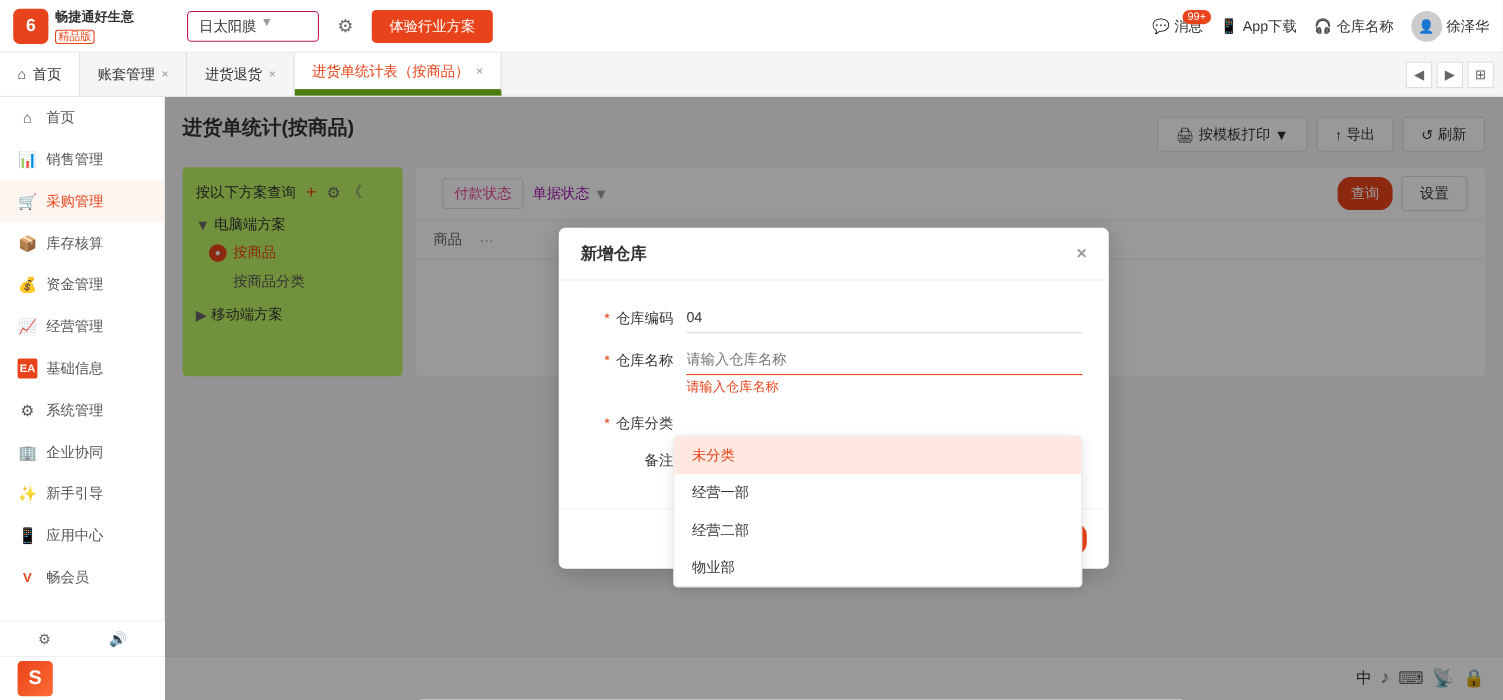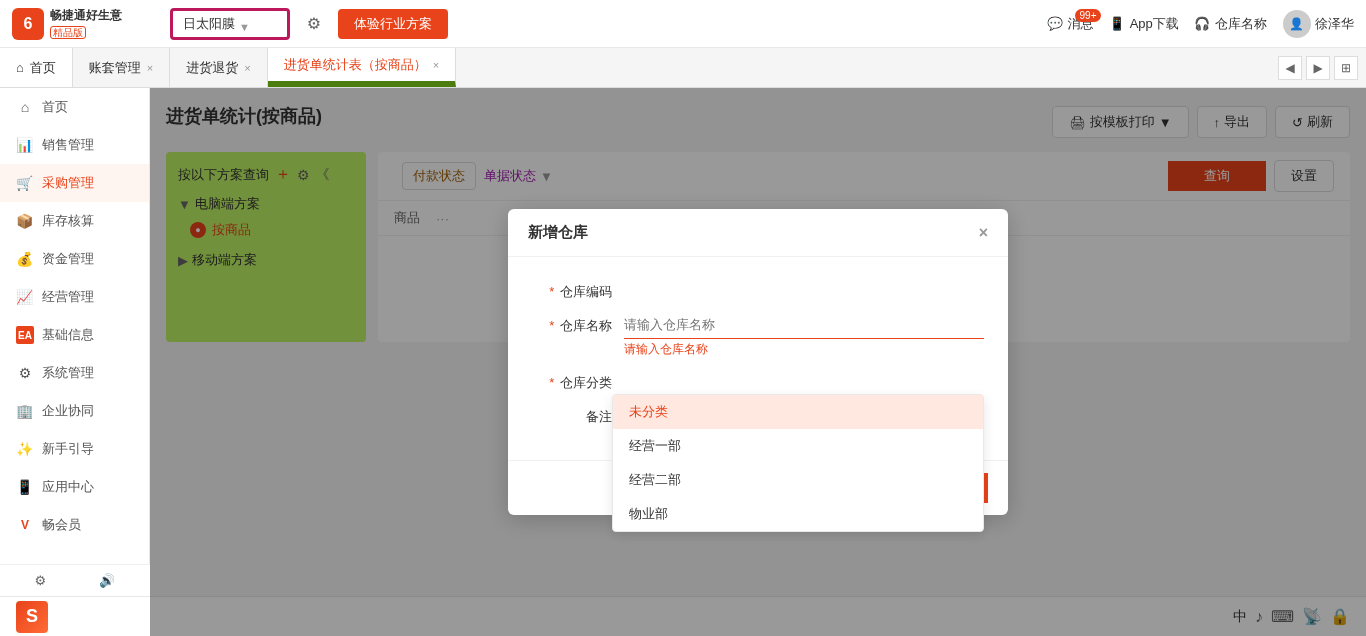--- a/index.html
+++ b/index.html
@@ -28,24 +28,24 @@
       border-radius: 6px;
       display: flex;
       align-items: center;
       justify-content: center;
       color: #fff;
       font-weight: bold;
       font-size: 16px;
     }
     .store-selector {
       display: flex;
-      align-items: flex-end;
+      align-items: flex-start;
       gap: 4px;
       padding: 4px 10px;
-      border: 3px solid #be185d;
+      border: 1px solid #be185d;
       border-radius: 4px;
       cursor: pointer;
       min-width: 120px;
       color: #333;
     }
     .store-selector .arrow { color: #999; font-size: 11px; }
     .gear-btn {
       width: 32px;
       height: 32px;
       display: flex;
@@ -189,22 +189,22 @@
     .page-title {
       font-size: 18px;
       font-weight: bold;
       color: #333;
       margin-bottom: 12px;
     }
     .btn-orange {
       background: #e8431a;
       color: #fff;
       border: none;
-      padding: 6px 36px;
-      border-radius: 0;
+      padding: 6px 12px;
+      border-radius: 12px;
       cursor: pointer;
       font-size: 13px;
     }
     .btn-default {
       background: #fff;
       color: #333;
       border: 1px solid #ddd;
       padding: 6px 16px;
       border-radius: 4px;
       cursor: pointer;
@@ -597,37 +597,41 @@
         <div>
           <div style="display:flex;align-items:center;gap:4px;margin-bottom:4px;">
             <span style="color:#666;cursor:pointer;">▼</span>
             <span style="font-size:13px;color:#333;">电脑端方案</span>
           </div>
           <div class="scheme-tree">
             <div class="scheme-item active">
               <div class="scheme-item-icon">●</div>
               <span>按商品</span>
             </div>
+            <div class="scheme-item">
+              <span style="width:16px;display:inline-block;"></span>
+              <span>按商品分类</span>
+            </div>
           </div>
         </div>
 
         <div style="margin-top:8px;">
           <div style="display:flex;align-items:center;gap:4px;">
             <span style="color:#666;cursor:pointer;">▶</span>
             <span style="font-size:13px;color:#333;">移动端方案</span>
           </div>
         </div>
       </div>
 
       <div class="right-panel">
         <div class="right-panel-top">
           <div style="display:flex;align-items:center;gap:8px;flex:1;">
             <span style="color:#666;font-size:13px;"></span>
             <div style="display:flex;align-items:center;gap:4px;border:1px solid #ddd;border-radius:4px;padding:4px 10px;cursor:pointer;">
-              <span style="font-size:13px;color:#a16207;">付款状态</span>
+              <span style="font-size:13px;color:#ec4899;">付款状态</span>
             </div>
             <div style="display:flex;align-items:center;gap:4px;">
               <span style="font-size:13px;color:#a21caf;">单据状态</span>
               <span style="cursor:pointer;color:#999;">▼</span>
             </div>
           </div>
           <button class="btn-orange">查询</button>
           <button class="btn-default">设置</button>
         </div>
 
@@ -647,20 +651,23 @@
         <div class="modal-header">
           <span>新增仓库</span>
           <span class="modal-close">×</span>
         </div>
         <div class="modal-body">
 
           <div class="form-row">
             <div class="form-label">
               <span class="required">*</span>
               <span>仓库编码</span>
+            </div>
+            <div class="form-input-wrap">
+              <input type="text" class="form-input" value="04" style="">
             </div>
           </div>
 
           <div class="form-row">
             <div class="form-label">
               <span class="required">*</span>
               <span>仓库名称</span>
             </div>
             <div class="form-input-wrap">
               <input type="text" class="form-input error" placeholder="请输入仓库名称" style="">

